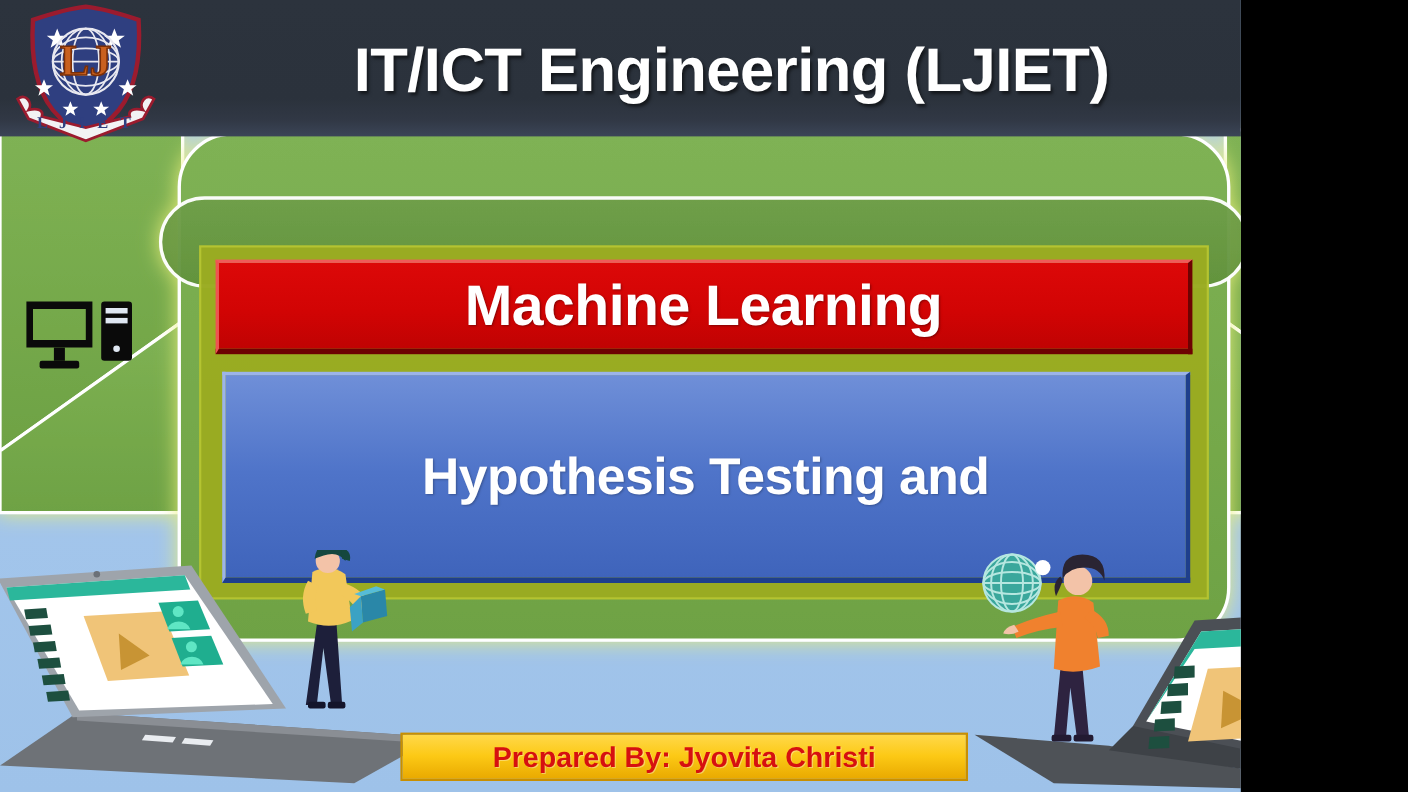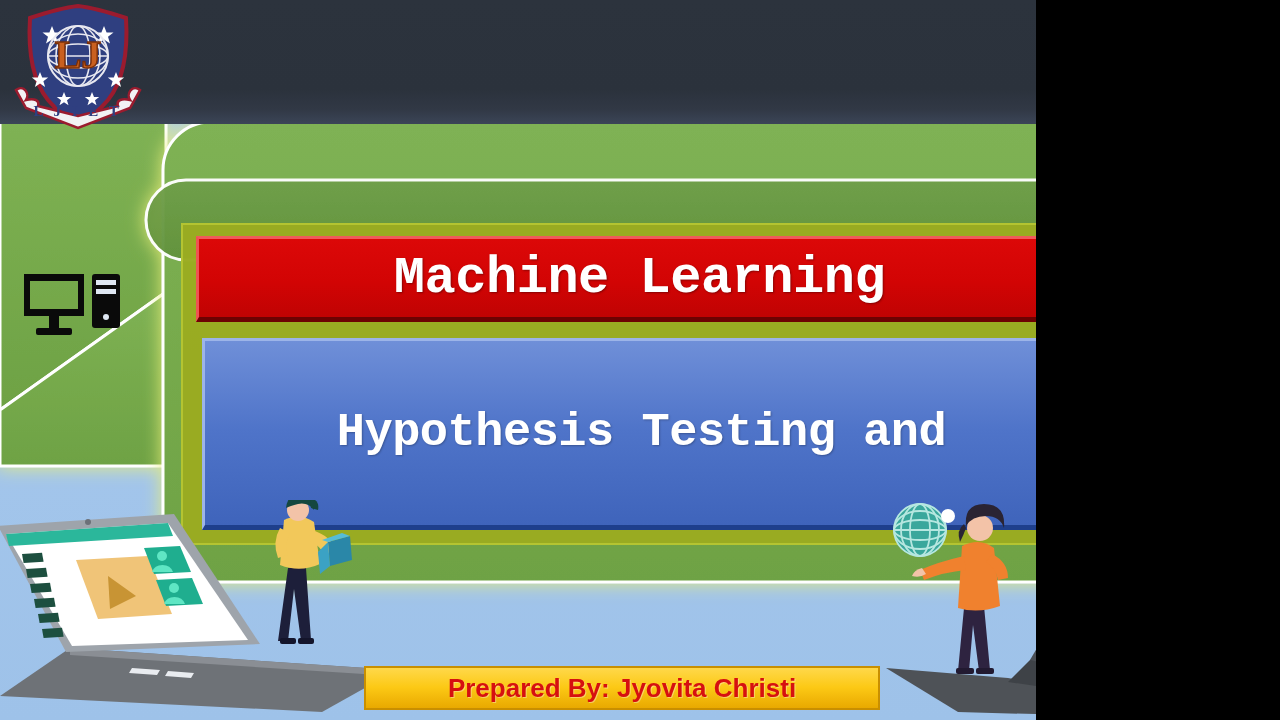--- a/index.html
+++ b/index.html
@@ -1,20 +1,20 @@
 <!DOCTYPE html>
 <html><head>
 <meta charset="utf-8">
 <style>
   * { box-sizing: border-box; margin:0; padding:0; }
   html,body { width:1280px; height:720px; overflow:hidden; background:#000; }
   body { font-family:"Liberation Sans", sans-serif; }
 
   #slide {
-    position:relative; width:1036px; height:720px; overflow:hidden;
+    position:relative; width:1128px; height:720px; overflow:hidden;
     background:linear-gradient(180deg,#a9cbee 0%, #a5c7ec 45%, #9ec2e9 100%);
   }
 
   
   #bg-art { position:absolute; inset:0; width:1280px; height:720px; }
 
   
   .header-bar {
     position:absolute; left:0; top:0; width:1280px; height:124px;
     background:linear-gradient(180deg,#2c333d 0%, #2b323c 72%, #313845 88%, #3b4557 100%);
@@ -40,21 +40,21 @@
   .lecture-label {
     position:absolute; left:170px; top:152px; width:940px; height:56px;
     display:flex; align-items:center; justify-content:center;
     font-size:42px; font-weight:bold; color:#0c0c0c;
     text-shadow:3px 3px 2px rgba(255,255,255,.55), 1px 1px 0 rgba(0,0,0,.4);
     z-index:7;
   }
 
   .title-box {
     position:absolute; z-index:7; display:flex; align-items:center;
-    justify-content:center; text-align:center; color:#ffffff; font-weight:bold;font-family:Liberation Mono, monospace;
+    justify-content:center; text-align:center; color:#ffffff; font-weight:bold;
   }
   #box-subject {
     left:196px; top:236px; width:888px; height:86px;
     background:linear-gradient(180deg,#dc0808 0%, #d20404 55%, #c00303 100%);
     border-top:3px solid #f05a5a; border-left:3px solid #ef5353;
     border-right:4px solid #6d0202; border-bottom:5px solid #6d0202;
     font-size:52px; letter-spacing:-0.5px;
     text-shadow:1px 1px 2px rgba(0,0,0,.35);
   }
   #box-topic {
@@ -155,20 +155,21 @@
     <g>
       <text x="70" y="66" text-anchor="middle" font-family="Liberation Serif, serif" font-size="40" font-weight="bold" fill="#c9601f" stroke="#7a2f08" stroke-width="1.4">LJ</text>
     </g>
 
     <path d="M8 88 C16 82 22 92 18 98 C26 96 32 98 30 104 L70 114 L110 104
              C108 98 114 96 122 98 C118 92 124 82 132 88
              L122 106 L70 126 L18 106 Z" fill="#f2f2f4" stroke="#9b1b2e" stroke-width="2.5"></path>
     <text x="70" y="114" text-anchor="middle" font-family="Liberation Serif, serif" font-size="15" font-weight="bold" fill="#2f3f80" letter-spacing="3.5">L J I E T</text>
   </svg>
 
+  <div class="header-title">IT/ICT Engineering (LJIET)</div>
 
   <svg class="side-icon" id="icon-desktop" viewBox="0 0 100 66" xmlns="http://www.w3.org/2000/svg">
     <g fill="#0a0a0a">
       <path d="M2 2 h60 v42 h-60 z M8 9 h48 v28 h-48 z" fill-rule="evenodd"></path>
       <rect x="27" y="44" width="10" height="12"></rect>
       <rect x="14" y="56" width="36" height="7" rx="2"></rect>
       <rect x="70" y="2" width="28" height="54" rx="3"></rect>
       <rect x="74" y="8" width="20" height="5" fill="#dfe7f2"></rect>
       <rect x="74" y="17" width="20" height="5" fill="#dfe7f2"></rect>
       <circle cx="84" cy="45" r="3" fill="#dfe7f2"></circle>

